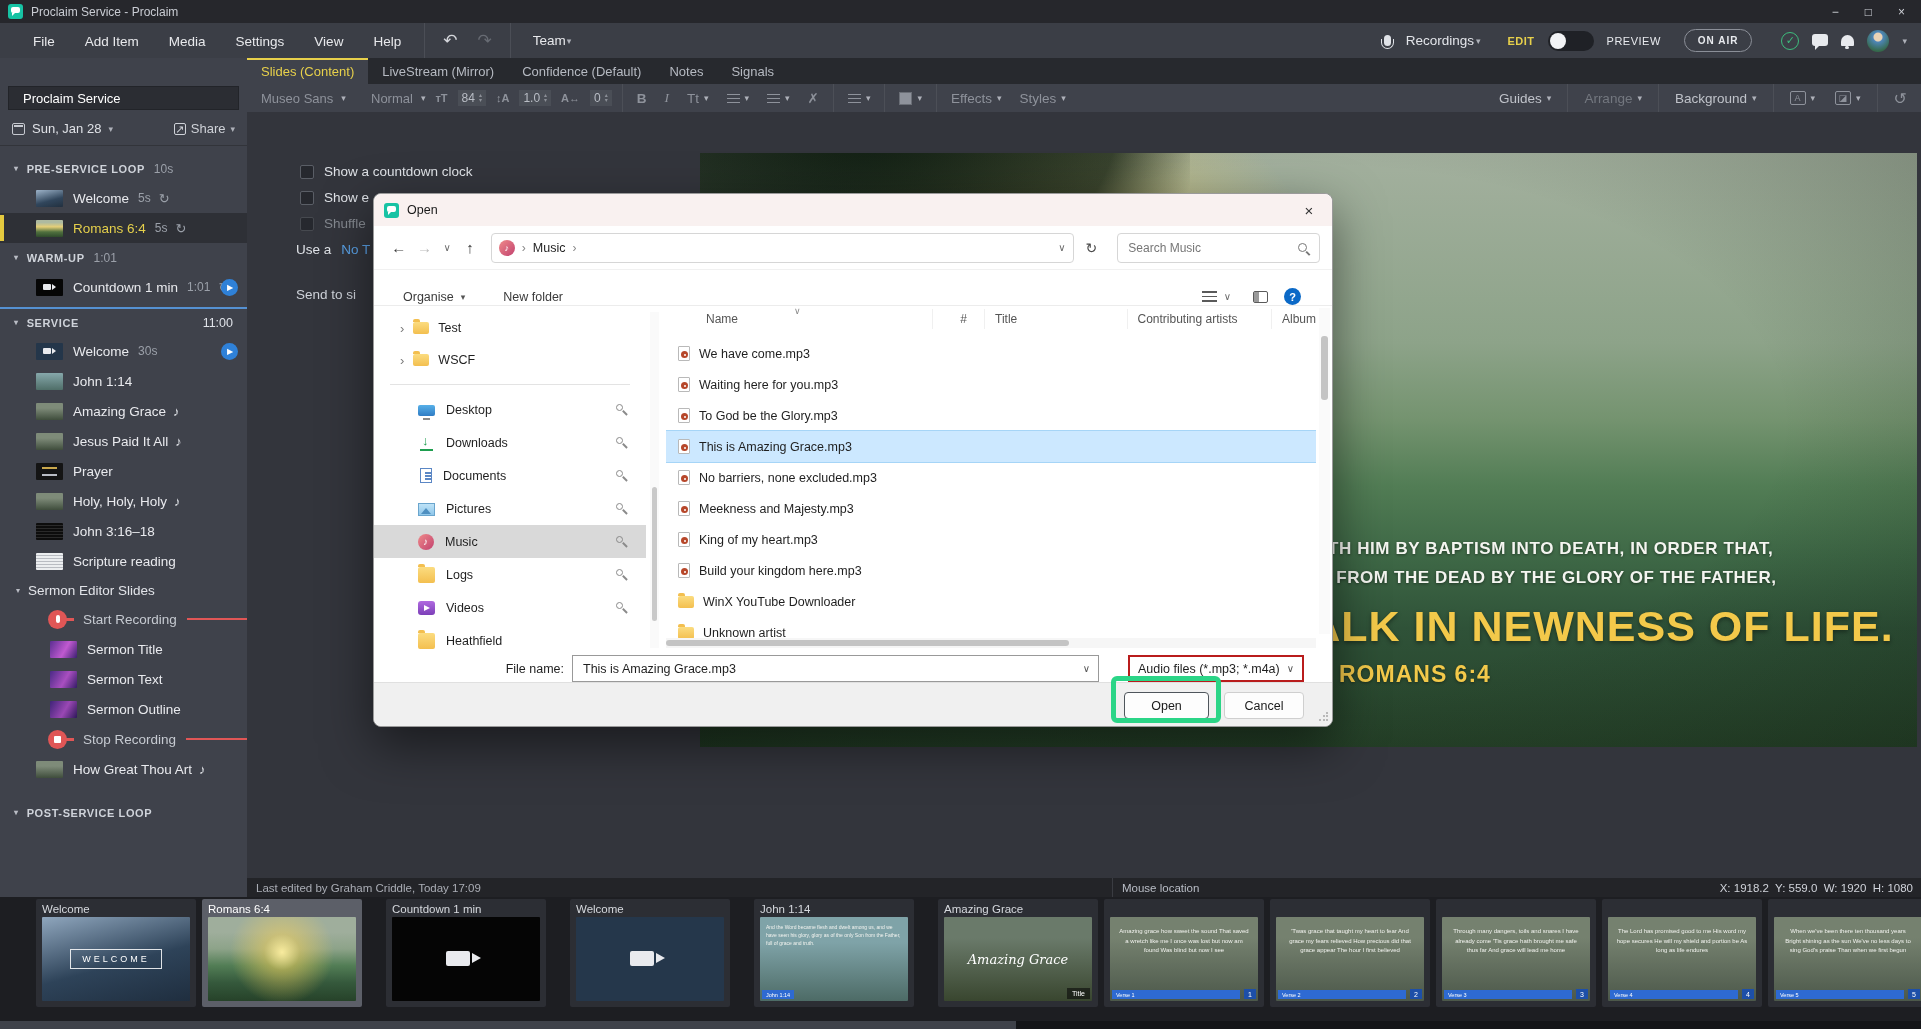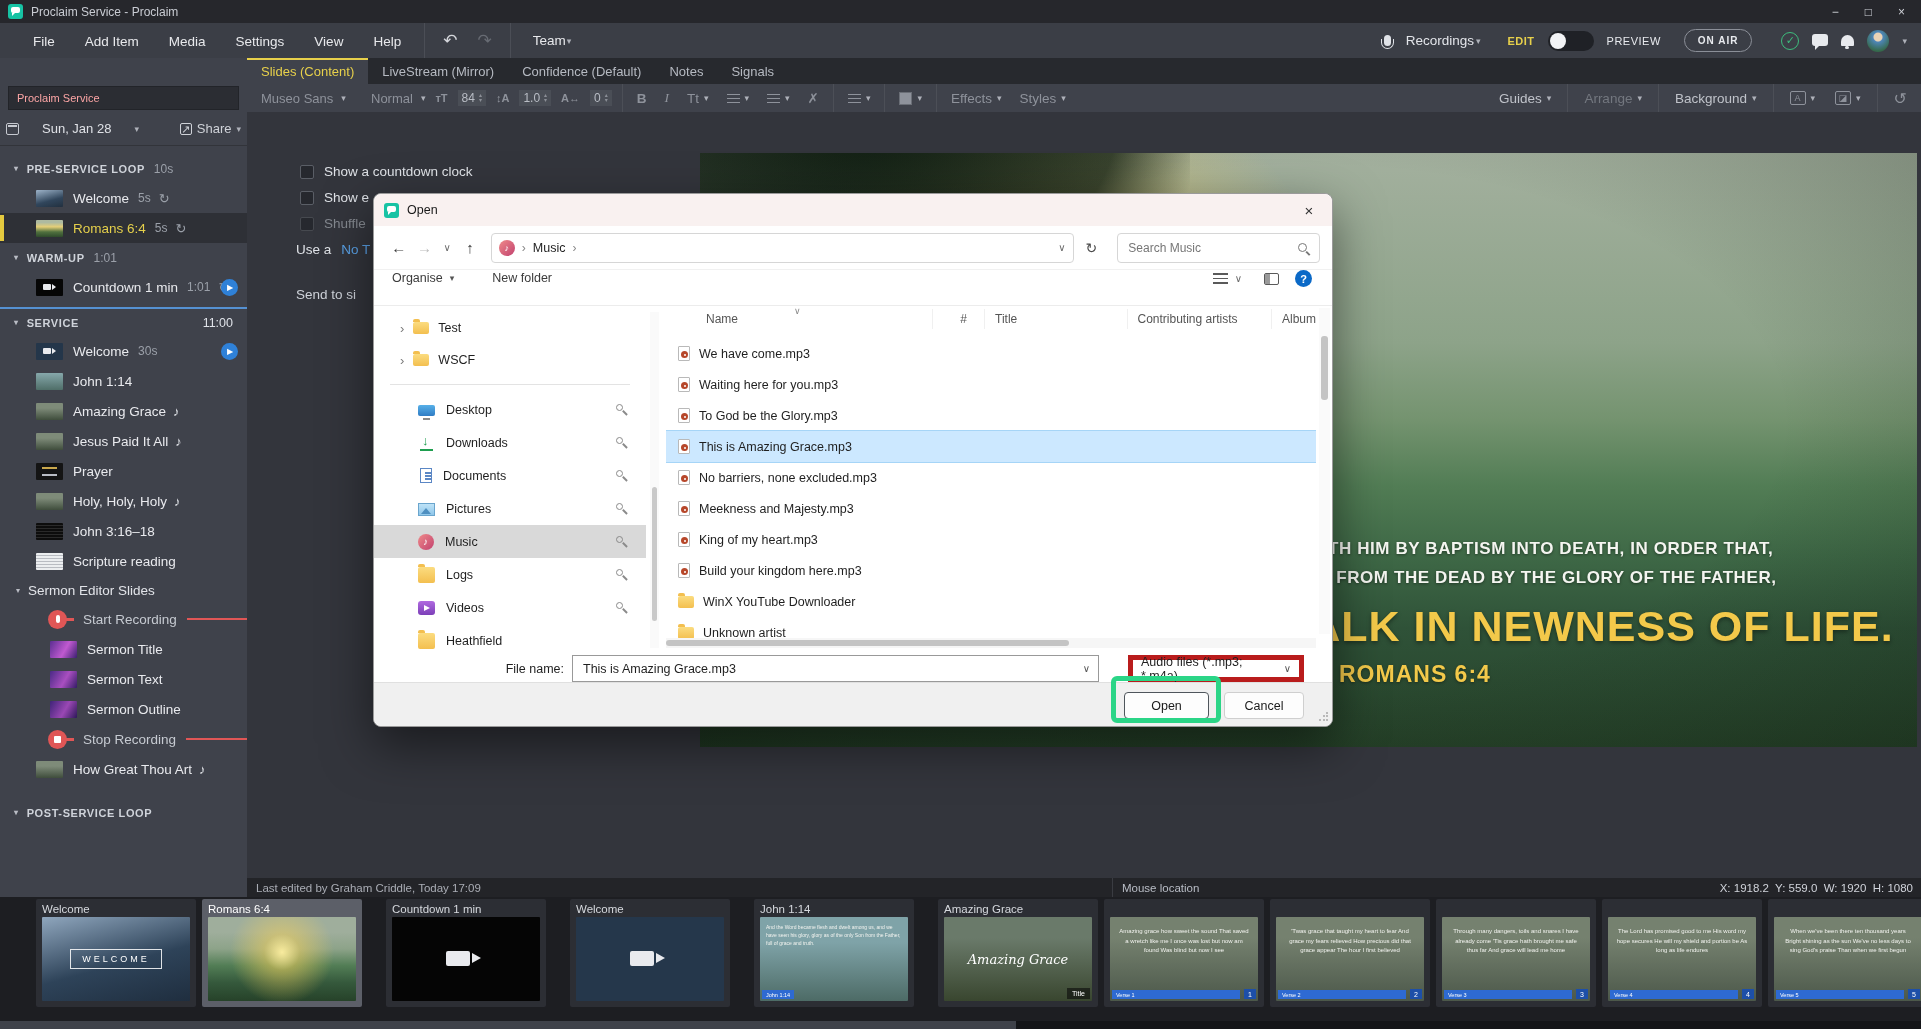--- a/index.html
+++ b/index.html
@@ -42,22 +42,22 @@
               font-size:11px;display:flex;align-items:center;justify-content:center;margin-left:16px}
   .chat{width:16px;height:12px;background:#e8eaee;border-radius:3px;position:relative;margin-top:-2px}
   .chat::after{content:"";position:absolute;left:3px;bottom:-4px;border-left:5px solid #e8eaee;border-bottom:5px solid transparent}
   .bell{width:13px;height:11px;background:#e8eaee;border-radius:7px 7px 1px 1px;position:relative}
   .bell::after{content:"";position:absolute;left:4px;bottom:-3px;width:4px;height:3px;background:#e8eaee;border-radius:2px}
   .avatar{width:22px;height:22px;border-radius:50%;background:radial-gradient(circle at 50% 32%,#e8d3b6 0 4px,#4e86b8 5px,#35694b 14px)}
 
   
   .sidebar{position:absolute;left:0;top:58px;width:247px;height:839px;background:#3f424b;z-index:4}
   .sb-input{display:block;margin:28px 8px 0;width:231px;height:24px;background:#2b2d33;border:1px solid #222429;
-            color:#fca5a5;font-size:11px;padding:0 8px;font-family:inherit}
-  .date-row{display:flex;align-items:center;margin:11px 6px 9px;color:#dfe1e6;font-size:13px;gap:23px}
+            color:#ffffff;font-size:13px;padding:0 14px;font-family:inherit}
+  .date-row{display:flex;align-items:center;margin:11px 12px 9px;color:#dfe1e6;font-size:13px;gap:7px}
   .cal{width:13px;height:12px;border:1.5px solid #c6c9d0;border-radius:2px;position:relative}
   .cal::before{content:"";position:absolute;left:1px;top:1px;right:1px;height:2px;background:#c6c9d0}
   .share-wrap{margin-left:auto;display:flex;align-items:center;gap:5px;color:#cfd2d8}
   .share-ic{font-size:11px;color:#cfd2d8;border:1.2px solid #cfd2d8;border-radius:2px;width:12px;height:12px;
             line-height:10px;text-align:center}
   .sb-div{height:1px;background:#32343a;margin-top:4px}
   .sb-rows{margin-top:8px}
   .sb-row{display:flex;align-items:center;position:relative;padding-left:14px;cursor:default}
   .sb-row.sec{height:29px;color:#cfd3da;font-size:11px;font-weight:bold;letter-spacing:.6px}
   .sb-row.sec .sb-caret{display:inline;margin-right:8px}
@@ -180,21 +180,21 @@
         color:#fff;font-size:9px;display:flex;align-items:center;justify-content:center}
   .crumb-sep{color:#8a8a8a;font-size:12px}
   .addr-caret{margin-left:auto;color:#6a6a6a;font-size:10px}
   .addr-refresh{font-size:14px;color:#4a4a4a;margin:0 6px 0 12px}
   .search{width:205px;height:30px;border:1px solid #d6d6d6;border-radius:4px;display:flex;align-items:center;
           padding:0 8px;margin-left:14px}
   .search input{border:none;outline:none;flex:1;font-size:12px;color:#333;font-family:inherit;width:100%}
   .search input::placeholder{color:#767676}
   .mag{width:9px;height:9px;border:1.6px solid #777;border-radius:50%;position:relative;flex:0 0 auto;margin-right:4px}
   .mag::after{content:"";position:absolute;width:1.6px;height:5px;background:#777;left:8px;top:7px;transform:rotate(-45deg)}
-  .dlg-toolbar{height:36px;border-bottom:1px solid #ececec;display:flex;align-items:flex-start;padding:0 12px;gap:26px;color:#3b3b3b}
+  .dlg-toolbar{height:36px;border-bottom:1px solid #ececec;display:flex;align-items:flex-end;padding:0 23px;gap:26px;color:#3b3b3b}
   .tb-btn{display:flex;align-items:center;gap:7px;background:none;border:none;font-size:12.5px;color:#3b3b3b;
           font-family:inherit;cursor:pointer}
   .tb-right{margin-left:auto;display:flex;align-items:center;gap:16px;padding-right:8px}
   .vlist{width:15px;height:11px;background:repeating-linear-gradient(#5a5a5a 0 1.6px,transparent 1.6px 4.6px)}
   .panel-ic{width:15px;height:12px;border:1.4px solid #5a5a5a;border-radius:2px;position:relative}
   .panel-ic::before{content:"";position:absolute;left:0;top:0;bottom:0;width:5px;background:#9a9a9a}
   .help-ic{width:17px;height:17px;border-radius:50%;background:#0b69c7;color:#fff;font-size:11px;font-weight:bold;
            display:flex;align-items:center;justify-content:center}
   .dlg-body{position:relative;height:348px;overflow:hidden}
   .pane{position:absolute;left:0;top:0;width:272px;bottom:0;padding-top:6px;overflow:hidden}
@@ -247,21 +247,21 @@
   .frow.folder .ffold{display:block}
   .fname{font-size:12.5px;color:#1f1f1f;white-space:nowrap}
   .list-hscroll{position:absolute;left:0;right:0;bottom:6px;height:10px;background:#f6f6f6}
   .list-hscroll .thumbh{position:absolute;left:0;top:2px;height:6px;width:62%;background:#c4c4c4;border-radius:3px}
   .vscroll{position:absolute;right:2px;top:2px;bottom:20px;width:11px;background:#fafafa}
   .vscroll .thumbv{position:absolute;left:2px;top:28px;width:7px;height:64px;background:#c4c4c4;border-radius:3px}
   .fn-row{position:absolute;top:460px;left:0;right:0;height:29px;display:flex;align-items:center}
   .fn-label{width:198px;text-align:right;padding-right:8px;font-size:12.5px;color:#1f1f1f}
   .fn-box{width:527px;height:27px;border:1px solid #999;display:flex;align-items:center;padding:0 8px;gap:6px}
   .fn-box input{border:none;outline:none;flex:1;font-size:12.5px;color:#1f1f1f;font-family:inherit;width:100%}
-  .ft-select{position:absolute;left:754px;top:1px;width:176px;height:27px;border:5px solid #b91c1c;display:flex;
+  .ft-select{position:absolute;left:754px;top:1px;width:176px;height:27px;border:2px solid #b91c1c;display:flex;
              align-items:center;padding:0 8px;gap:6px;font-size:12.5px;cursor:pointer;background:#fff}
   .dd-caret{margin-left:auto;color:#555;font-size:10px}
   .dlg-footer{position:absolute;left:0;right:0;bottom:0;height:44px;background:#f0f0f0;border-top:1px solid #e0e0e0;
               border-radius:0 0 8px 8px}
   .btn{position:absolute;top:9px;height:27px;background:#fdfdfd;border-radius:4px;font-size:12.5px;color:#1a1a1a;
        font-family:inherit;cursor:pointer}
   .btn-open{left:750px;width:85px;border:1px solid #4f565c}
   .btn-cancel{left:850px;width:80px;border:1px solid #cfcfcf}
   .green-box{position:absolute;left:737px;top:482px;width:110px;height:47px;border:5px solid #2bd587;
              border-radius:6px;z-index:10;pointer-events:none}

